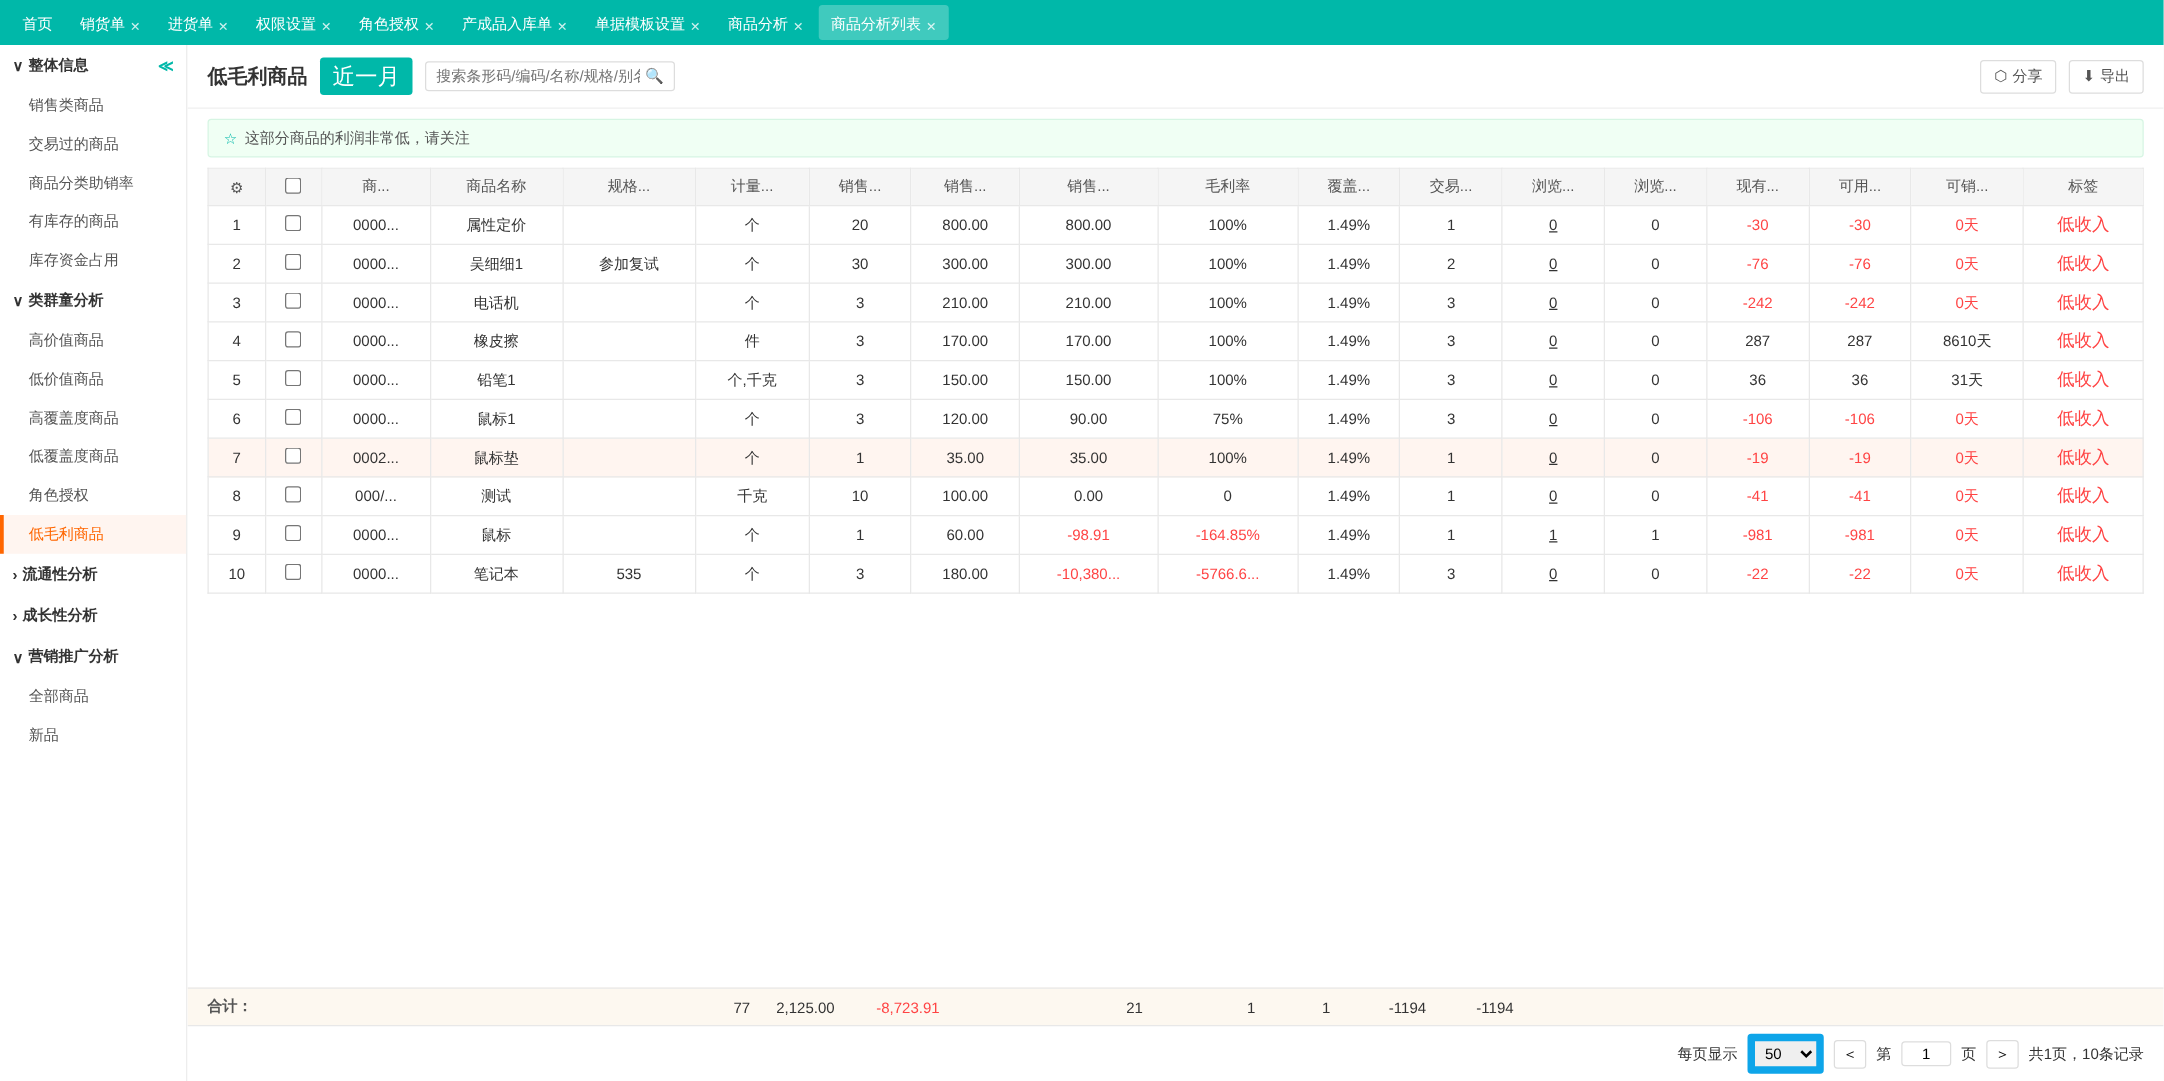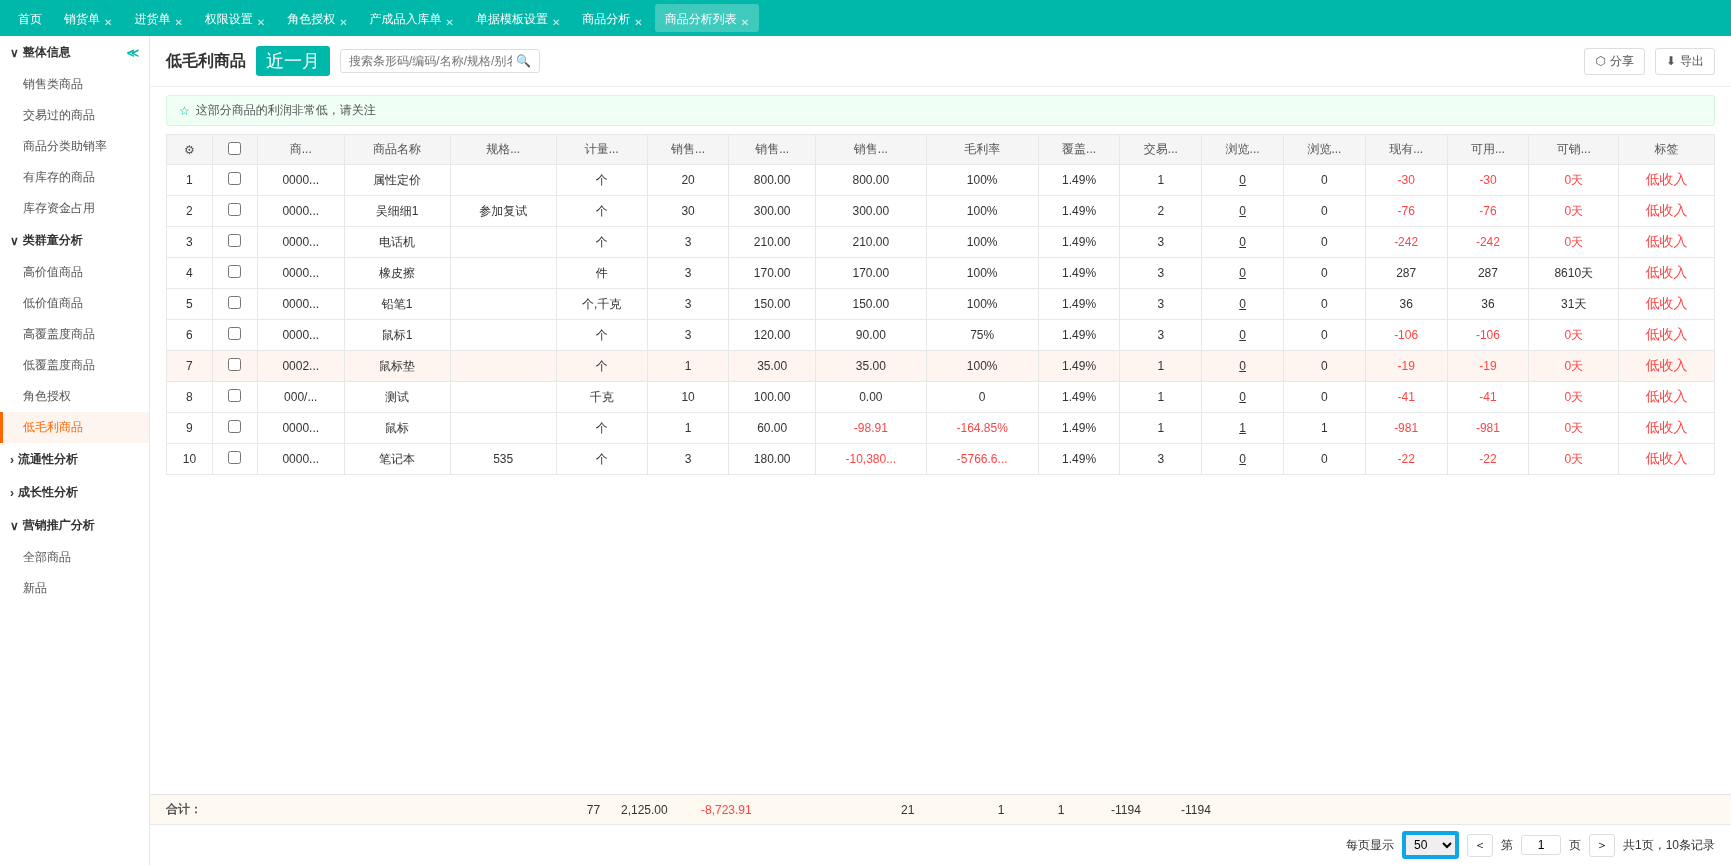--- a/index.html
+++ b/index.html
@@ -187,21 +187,21 @@
     .pagination {
       display: flex;
       align-items: center;
       justify-content: flex-end;
       padding: 6px 16px;
       border-top: 1px solid #e8e8e8;
       gap: 8px;
       background: #fff;
     }
     .page-size-select {
-      border: 4px solid #0ea5e9;
+      border: 6px solid #0ea5e9;
       border-radius: 3px;
       padding: 2px 4px;
     }
     .page-btn {
       border: 1px solid #ddd;
       background: #fff;
       cursor: pointer;
       padding: 2px 6px;
       border-radius: 3px;
     }

